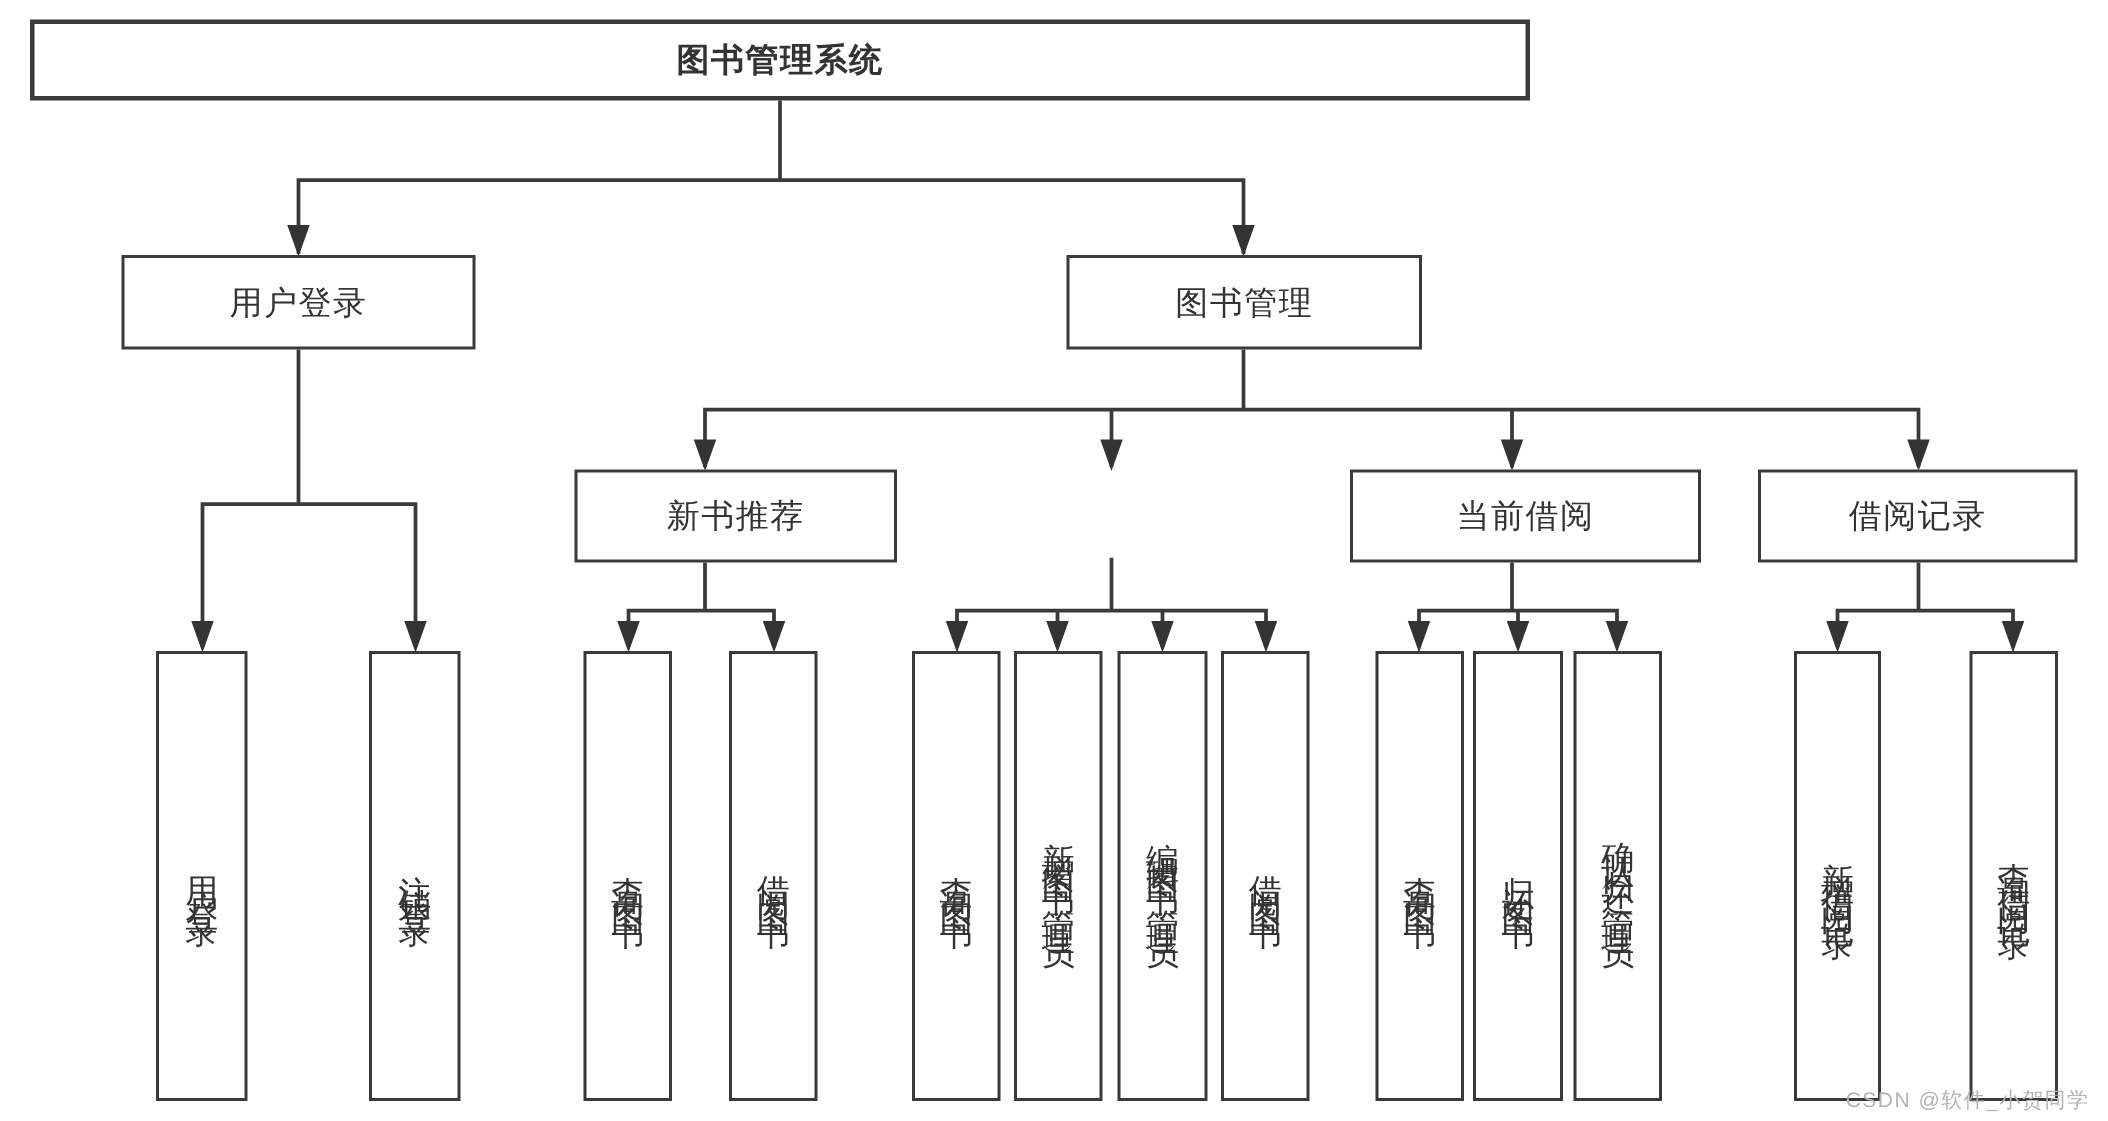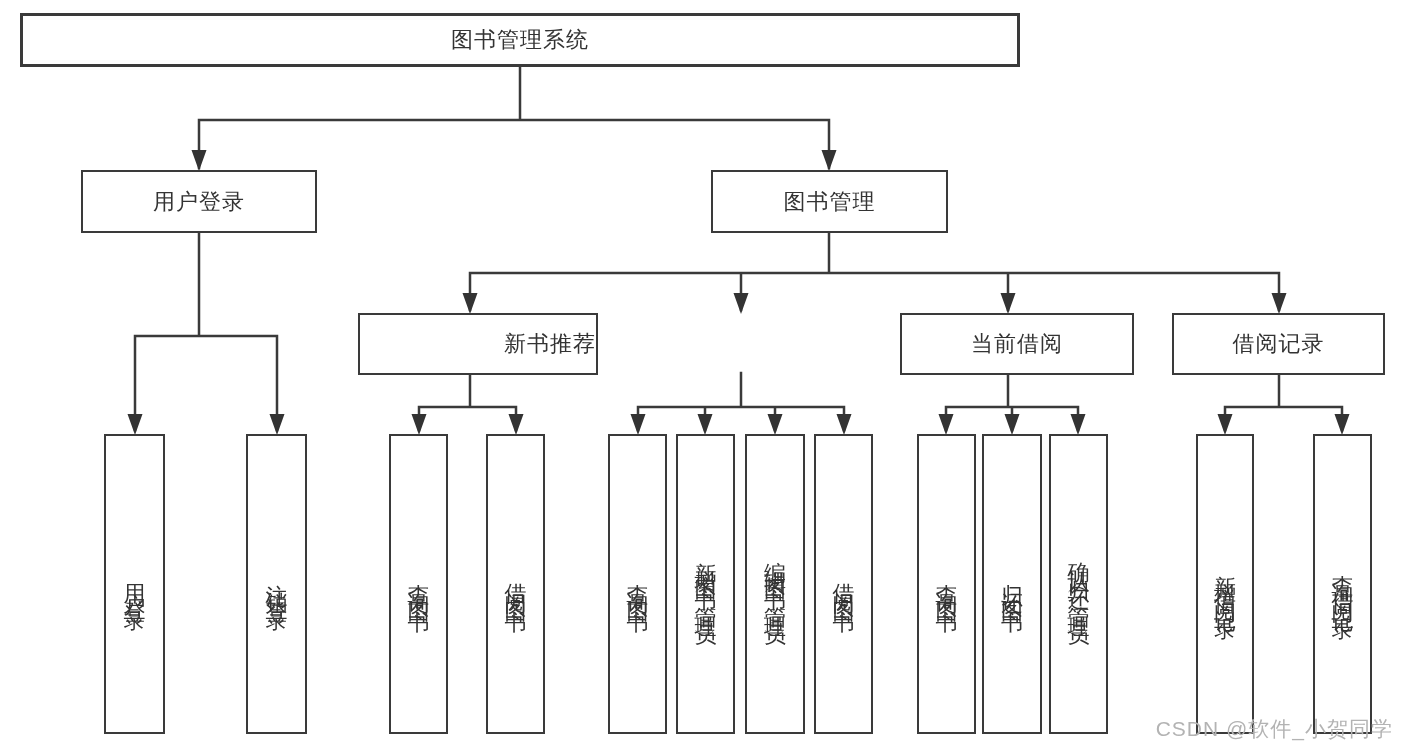--- a/index.html
+++ b/index.html
@@ -27,35 +27,35 @@
     align-items: center;
     justify-content: center;
     z-index: 1;
   }
   .node .hlabel {
     font-size: 22px;
     letter-spacing: 1px;
     color: #333333;
     white-space: nowrap;
   }
-  .node.root { border-width: 3px; }
+  .node.root { border-width: 3px; font-weight: bold; }
   .node.leaf { border-width: 2.5px; }
   .vlabel {
     writing-mode: vertical-rl;
     text-orientation: mixed;
     font-size: 22px;
     line-height: 1;
     letter-spacing: 9px;
     color: #333333;
   }
   .watermark {
     position: absolute;
     right: 12px;
     bottom: 4px;
-    font-size: 21px;
+    font-size: 14px;
     color: #b3b3b3;
     letter-spacing: 1px;
     z-index: 2;
     white-space: nowrap;
   }
 </style>
 </head>
 <body>
 
 <div class="canvas">
@@ -131,21 +131,21 @@
     <span class="hlabel">图书管理系统</span>
   </div>
 
   <div class="node" style="left:81px; top:170px; width:236px; height:63px;">
     <span class="hlabel">用户登录</span>
   </div>
   <div class="node" style="left:711px; top:170px; width:237px; height:63px;">
     <span class="hlabel">图书管理</span>
   </div>
 
-  <div class="node" style="left:358px; top:313px; width:240px; height:62px;justify-content:flex-end;">
+  <div class="node" style="left:383px; top:313px; width:215px; height:62px;">
     <span class="hlabel">新书推荐</span>
   </div>
   <div class="node" style="left:900px; top:313px; width:234px; height:62px;">
     <span class="hlabel">当前借阅</span>
   </div>
   <div class="node" style="left:1172px; top:313px; width:213px; height:62px;">
     <span class="hlabel">借阅记录</span>
   </div>
 
   <div class="node leaf" style="left:104px; top:434px; width:61px; height:300px;">

